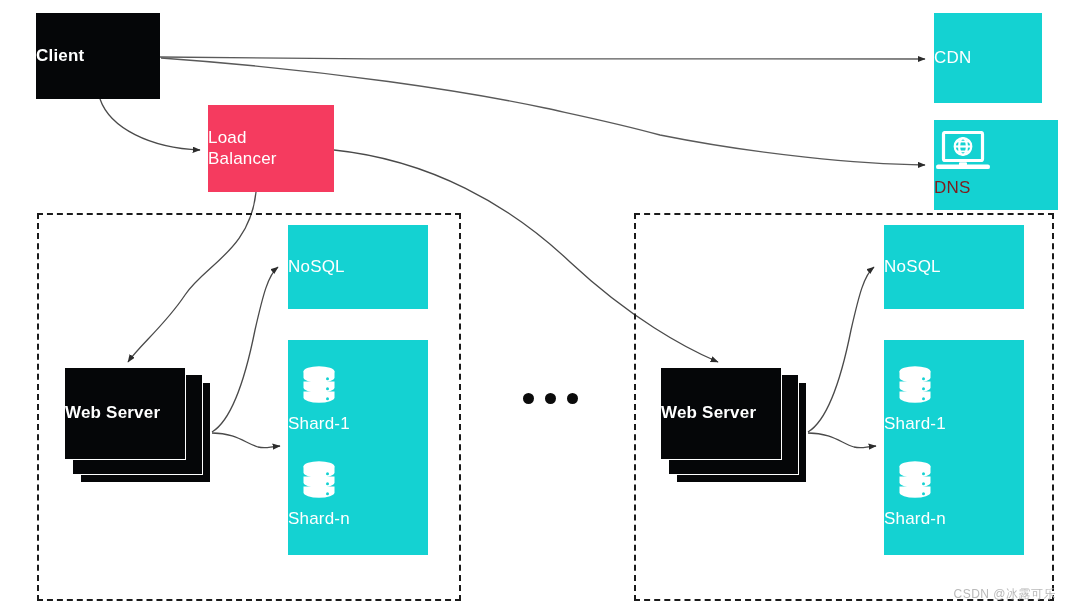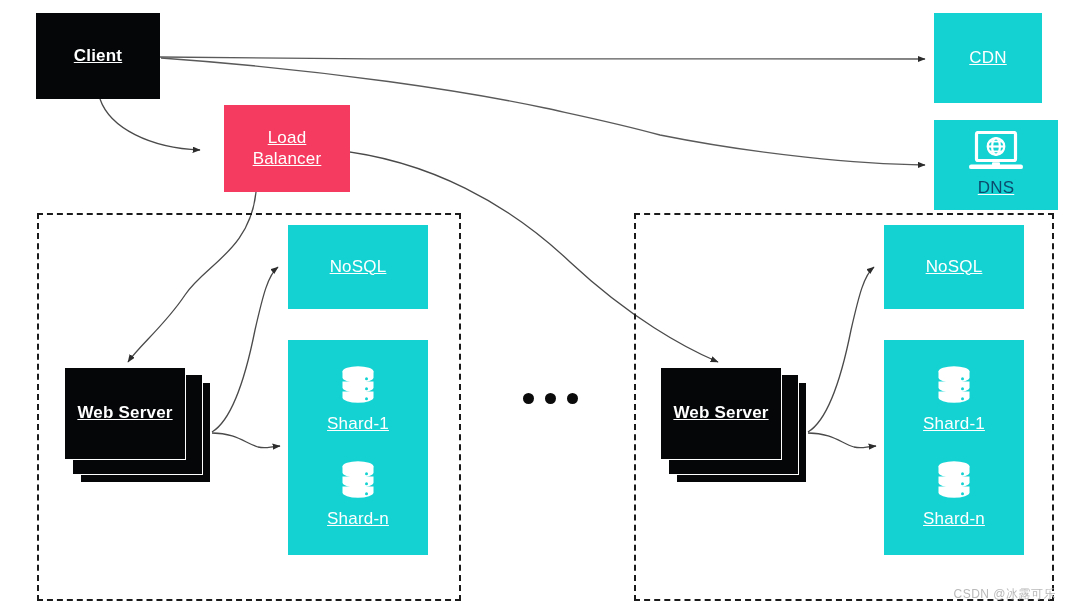--- a/index.html
+++ b/index.html
@@ -23,25 +23,24 @@
     top: 0;
     width: 1080px;
     height: 607px;
     pointer-events: none;
   }
   .node {
     position: absolute;
     box-sizing: border-box;
     display: flex;
     flex-direction: column;
-    align-items: center;
+    align-items: flex-start;
     justify-content: center;
     text-align: center;
     line-height: 1.22;
-    text-decoration: underline;
   }
   .node-dark {
     background: #050608;
     color: #ffffff;
     font-size: 17px;
     font-weight: bold;
     letter-spacing: 0.2px;
   }
   .node-teal {
     background: #14D2D2;
@@ -87,21 +86,21 @@
     justify-content: center;
   }
   .shard-label {
     margin-top: 7px;
     font-size: 17px;
     color: #ffffff;
   }
   .dns-label {
     margin-top: 5px;
     font-size: 17px;
-    color: #0c4a6e;
+    color: #7f1d1d;
   }
   .watermark {
     position: absolute;
     right: 24px;
     bottom: 4px;
     font-size: 12px;
     color: #b9b9b9;
     letter-spacing: 0.5px;
     white-space: nowrap;
   }
@@ -136,21 +135,21 @@
 
     <path d="M808,432 C 828,420 841,380 851,330 C 859,295 864,275 874,267" fill="none" stroke="#4a4a4a" stroke-width="1.3" marker-end="url(#ah)"></path>
 
     <path d="M808,433 C 832,433 841,443 854,447 C 862,449 864,447 876,446" fill="none" stroke="#4a4a4a" stroke-width="1.3" marker-end="url(#ah)"></path>
   </svg>
 
   <div class="node node-dark" style="left:36px; top:13px; width:124px; height:86px;">
     <span class="lbl">Client</span>
   </div>
 
-  <div class="node node-pink" style="left:224px; top:105px; width:126px; height:87px;">
+  <div class="node node-pink" style="left:208px; top:105px; width:126px; height:87px;">
     <span class="lbl">Load</span>
     <span class="lbl">Balancer</span>
   </div>
 
   <div class="node node-teal" style="left:934px; top:13px; width:108px; height:90px;">
     <span class="lbl">CDN</span>
   </div>
 
   <div class="node node-teal" style="left:934px; top:120px; width:124px; height:90px;">
     <span style="display:block;line-height:0;">

